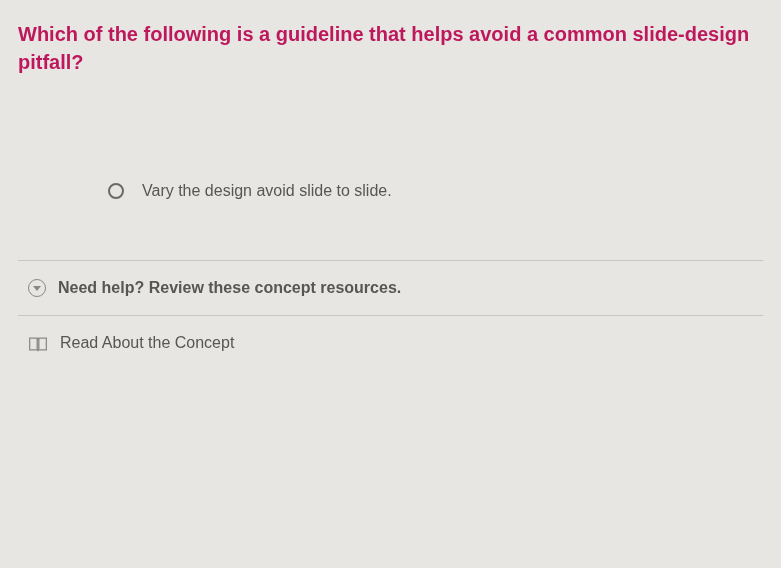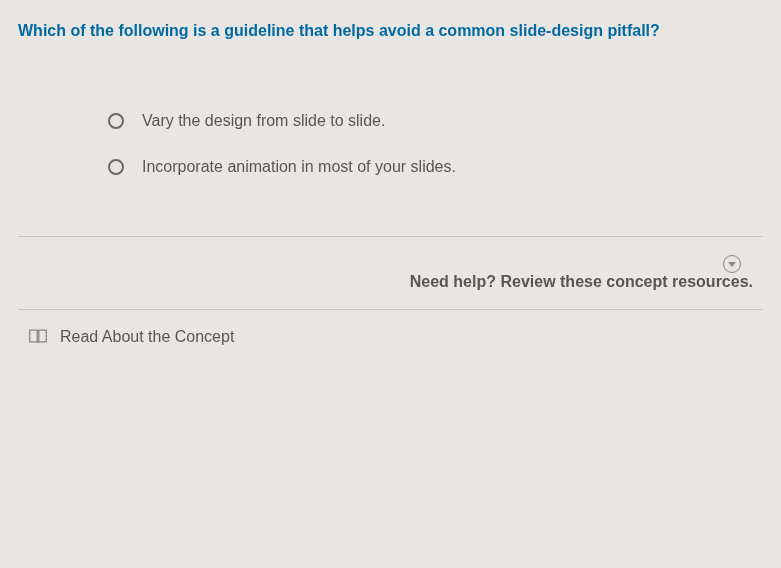--- a/index.html
+++ b/index.html
@@ -10,25 +10,25 @@
     body {
       width: 781px;
       height: 568px;
       background: #e8e6e3;
       font-family: Arial, Helvetica, sans-serif;
       color: #585654;
       padding: 20px 18px 0 18px;
       overflow: hidden;
     }
     .question-text {
-      font-size: 16px;
+      font-size: 20px;
       font-weight: 600;
-      color: #0369a1;
+      color: #be185d;
       line-height: 1.4;
-      margin-bottom: 70px;
+      margin-bottom: 106px;
     }
     .options {
       padding-left: 90px;
     }
     .option {
       display: flex;
       align-items: center;
       margin-bottom: 28px;
       cursor: pointer;
     }
@@ -45,25 +45,24 @@
       font-size: 16px;
       color: #585654;
       font-weight: 500;
     }
     .help-section {
       margin-top: 60px;
       border-top: 1px solid #c8c6c2;
     }
     .help-header {
       display: flex;
-      align-items: flex-end;
+      align-items: flex-start;
       padding: 18px 10px;
       border-bottom: 1px solid #c8c6c2;
       cursor: pointer;
-      flex-direction: column;
     }
     .chevron-circle {
       width: 18px;
       height: 18px;
       border: 1.5px solid #8a8884;
       border-radius: 50%;
       display: flex;
       align-items: center;
       justify-content: center;
       margin-right: 12px;
@@ -77,21 +76,21 @@
       border-top: 5px solid #8a8884;
       margin-top: 1px;
     }
     .help-text {
       font-size: 16px;
       font-weight: 700;
       color: #585654;
     }
     .resource-row {
       display: flex;
-      align-items: flex-start;
+      align-items: flex-end;
       padding: 18px 10px;
       cursor: pointer;
     }
     .book-icon {
       width: 20px;
       height: 16px;
       margin-right: 12px;
       flex-shrink: 0;
     }
     .resource-label {
@@ -101,25 +100,21 @@
     }
   </style>
 </head>
 <body>
 
 <div class="question-text">Which of the following is a guideline that helps avoid a common slide-design pitfall?</div>
 
 <div class="options">
   <div class="option">
     <div class="radio"></div>
-    <div class="option-label">Vary the design from slide to slide.</div>
-  </div>
-  <div class="option">
-    <div class="radio"></div>
-    <div class="option-label">Incorporate animation in most of your slides.</div>
+    <div class="option-label">Vary the design avoid slide to slide.</div>
   </div>
 </div>
 
 <div class="help-section">
   <div class="help-header">
     <div class="chevron-circle">
       <div class="chevron-down"></div>
     </div>
     <div class="help-text">Need help? Review these concept resources.</div>
   </div>

